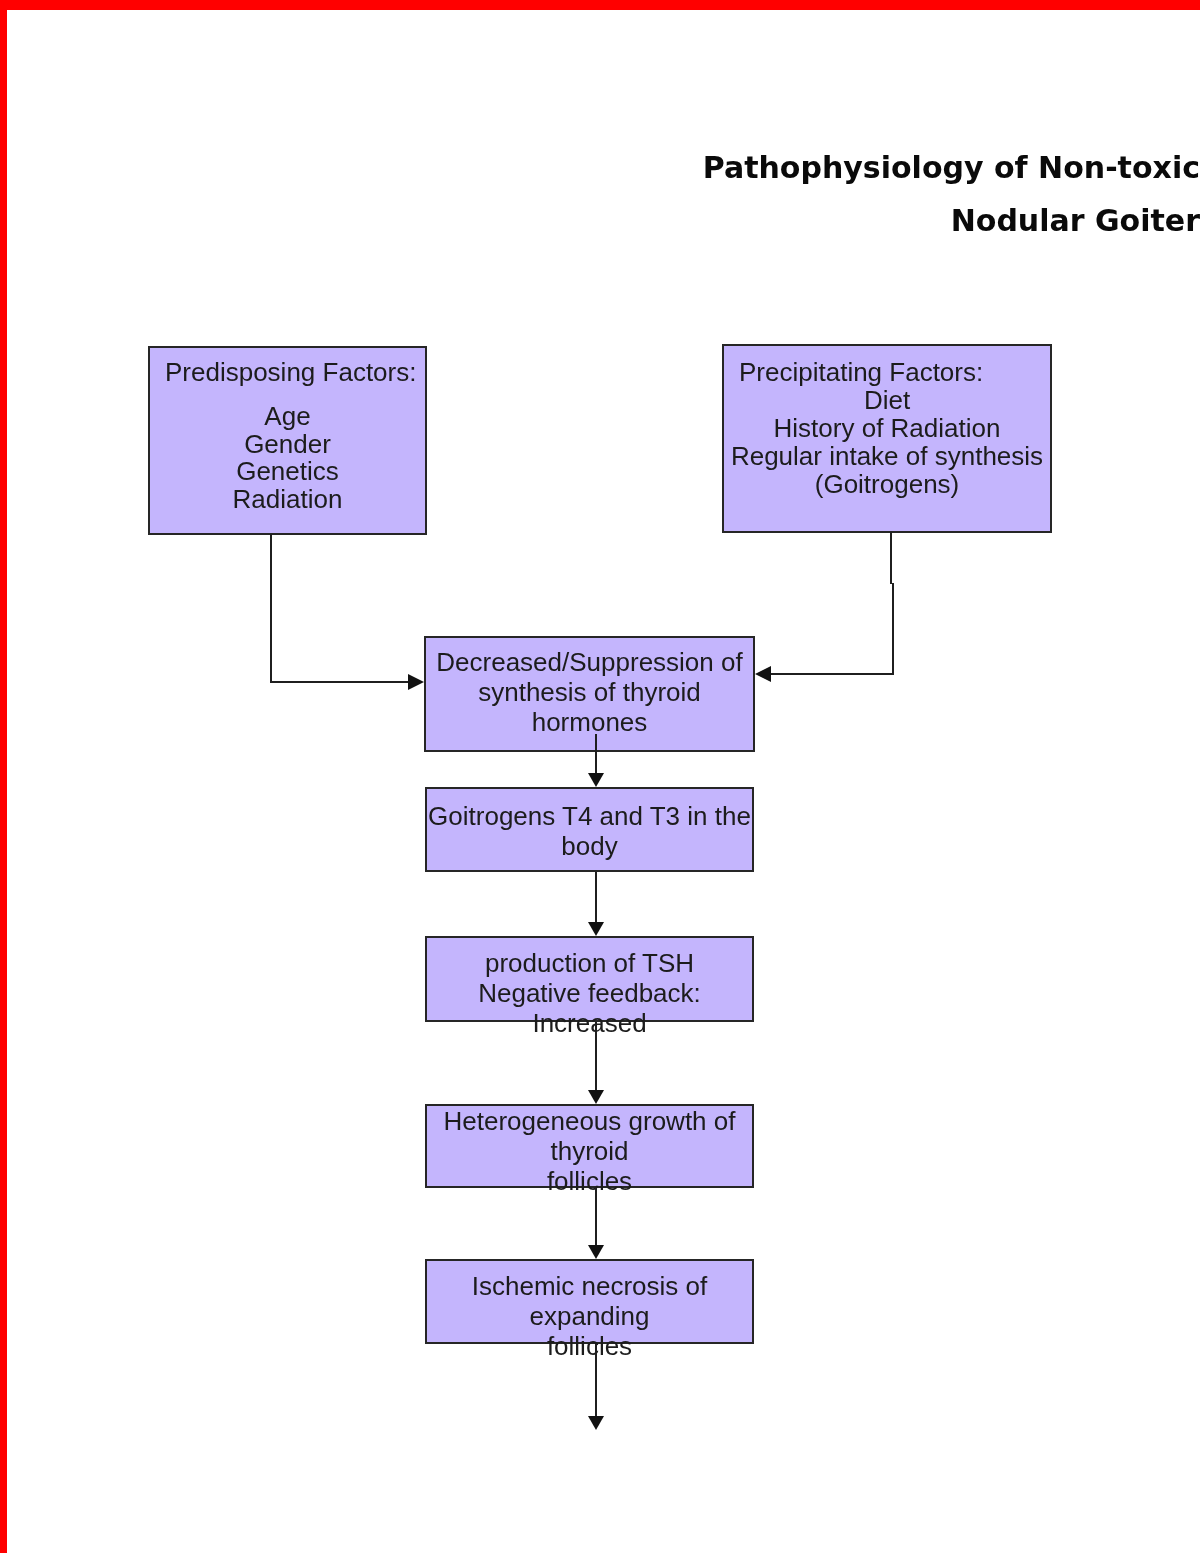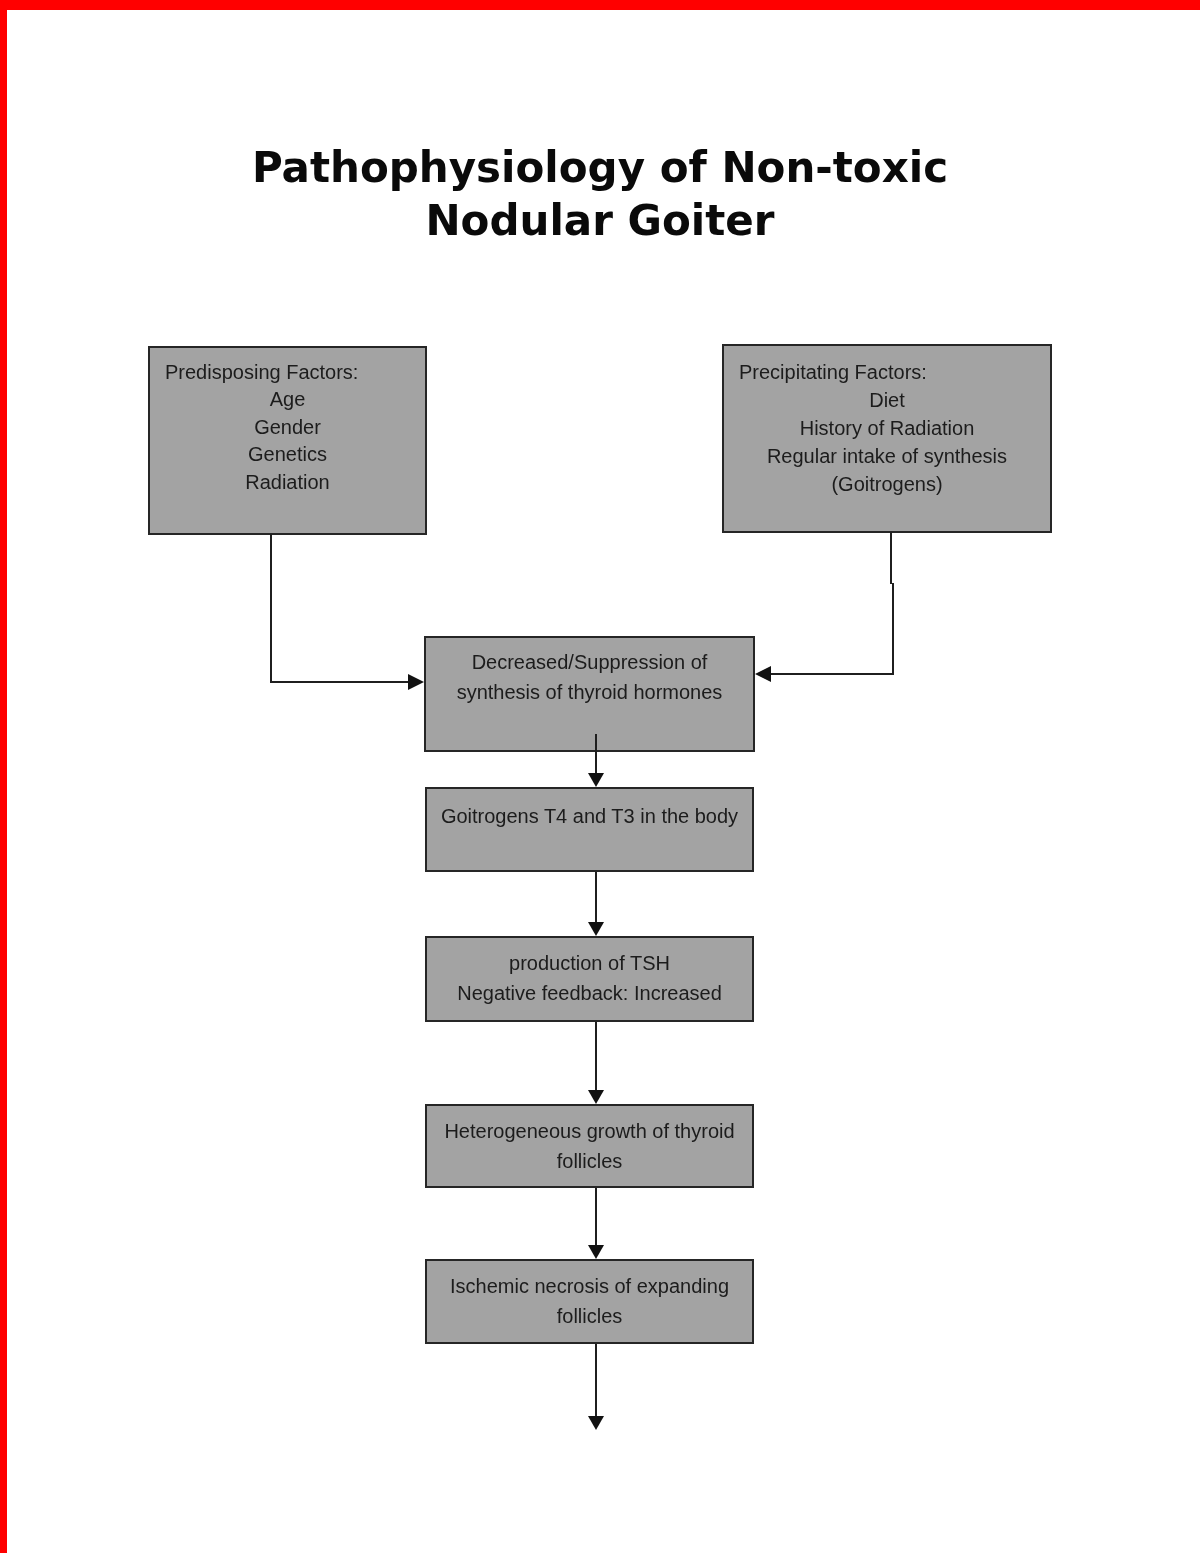--- a/index.html
+++ b/index.html
@@ -12,41 +12,41 @@
   html,body{background:var(--page-bg);}
   body{
     width:1200px;height:1553px;position:relative;overflow:hidden;
     font-family:"Liberation Sans",sans-serif;color:var(--ink);
   }
   .edge-top{position:absolute;left:0;top:0;width:1200px;height:10px;background:var(--edge-marker);}
   .edge-left{position:absolute;left:0;top:0;width:7px;height:1553px;background:var(--edge-marker);}
 
   .title{
     position:absolute;left:0;top:141px;width:1200px;
-    text-align:center;font-family:"DejaVu Sans","Liberation Sans",sans-serif;
-    font-weight:bold;font-size:42px;line-height:53px;color:#0a0a0a;
+    text-align:right;font-family:"DejaVu Sans","Liberation Sans",sans-serif;
+    font-weight:bold;font-size:30px;line-height:53px;color:#0a0a0a;
   }
 
   .box{
     position:absolute;border:2px solid var(--box-border);
-    background:#a3a3a3;font-size:20px;
+    background:#c4b5fd;font-size:26px;
   }
   .box-a{left:148px;top:346px;width:279px;height:189px;}
   .box-b{left:722px;top:344px;width:330px;height:189px;}
   .box-header{padding:10px 0 0 15px;line-height:28px;text-align:left;}
   .box-b .box-header{padding-top:12px;}
   .box-items{text-align:center;line-height:27.5px;}
-  .box-a .box-items{}
+  .box-a .box-items{margin-top:17px;}
   .box-b .box-items{line-height:28px;}
 
   .fbox{text-align:center;line-height:30px;}
   .fbox-c{left:424px;top:636px;width:331px;height:116px;padding-top:9px;}
   .fbox-d{left:425px;top:787px;width:329px;height:85px;padding-top:12px;}
   .fbox-e{left:425px;top:936px;width:329px;height:86px;padding-top:10px;}
-  .fbox-f{left:425px;top:1104px;width:329px;height:84px;padding-top:10px;}
+  .fbox-f{left:425px;top:1104px;width:329px;height:84px;}
   .fbox-g{left:425px;top:1259px;width:329px;height:85px;padding-top:10px;}
 
   .cline{position:absolute;background:#1f1f1f;}
   .arrow{position:absolute;width:0;height:0;}
   .arrow-right{border-top:8px solid transparent;border-bottom:8px solid transparent;border-left:16px solid #111;}
   .arrow-left{border-top:8px solid transparent;border-bottom:8px solid transparent;border-right:16px solid #111;}
   .arrow-down{border-left:8px solid transparent;border-right:8px solid transparent;border-top:14px solid #111;}
 </style>
 </head>
 <body>

